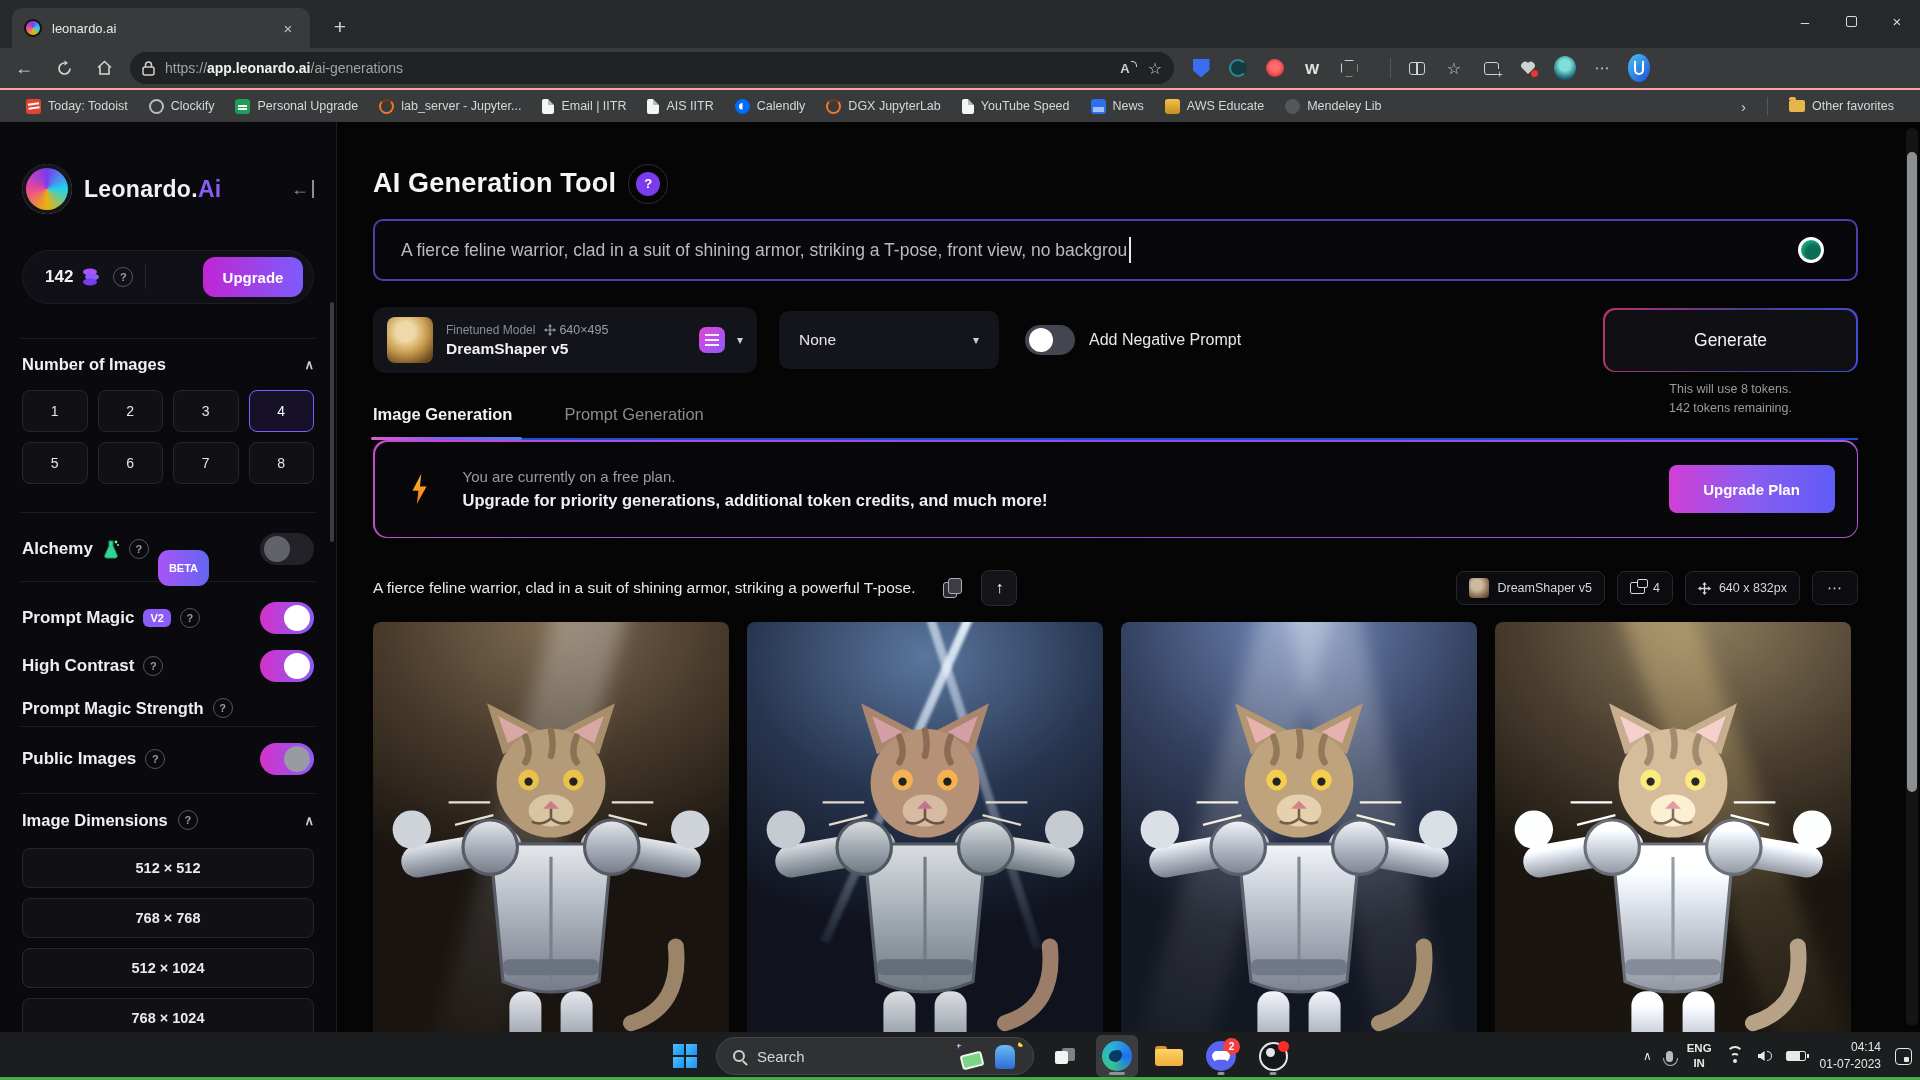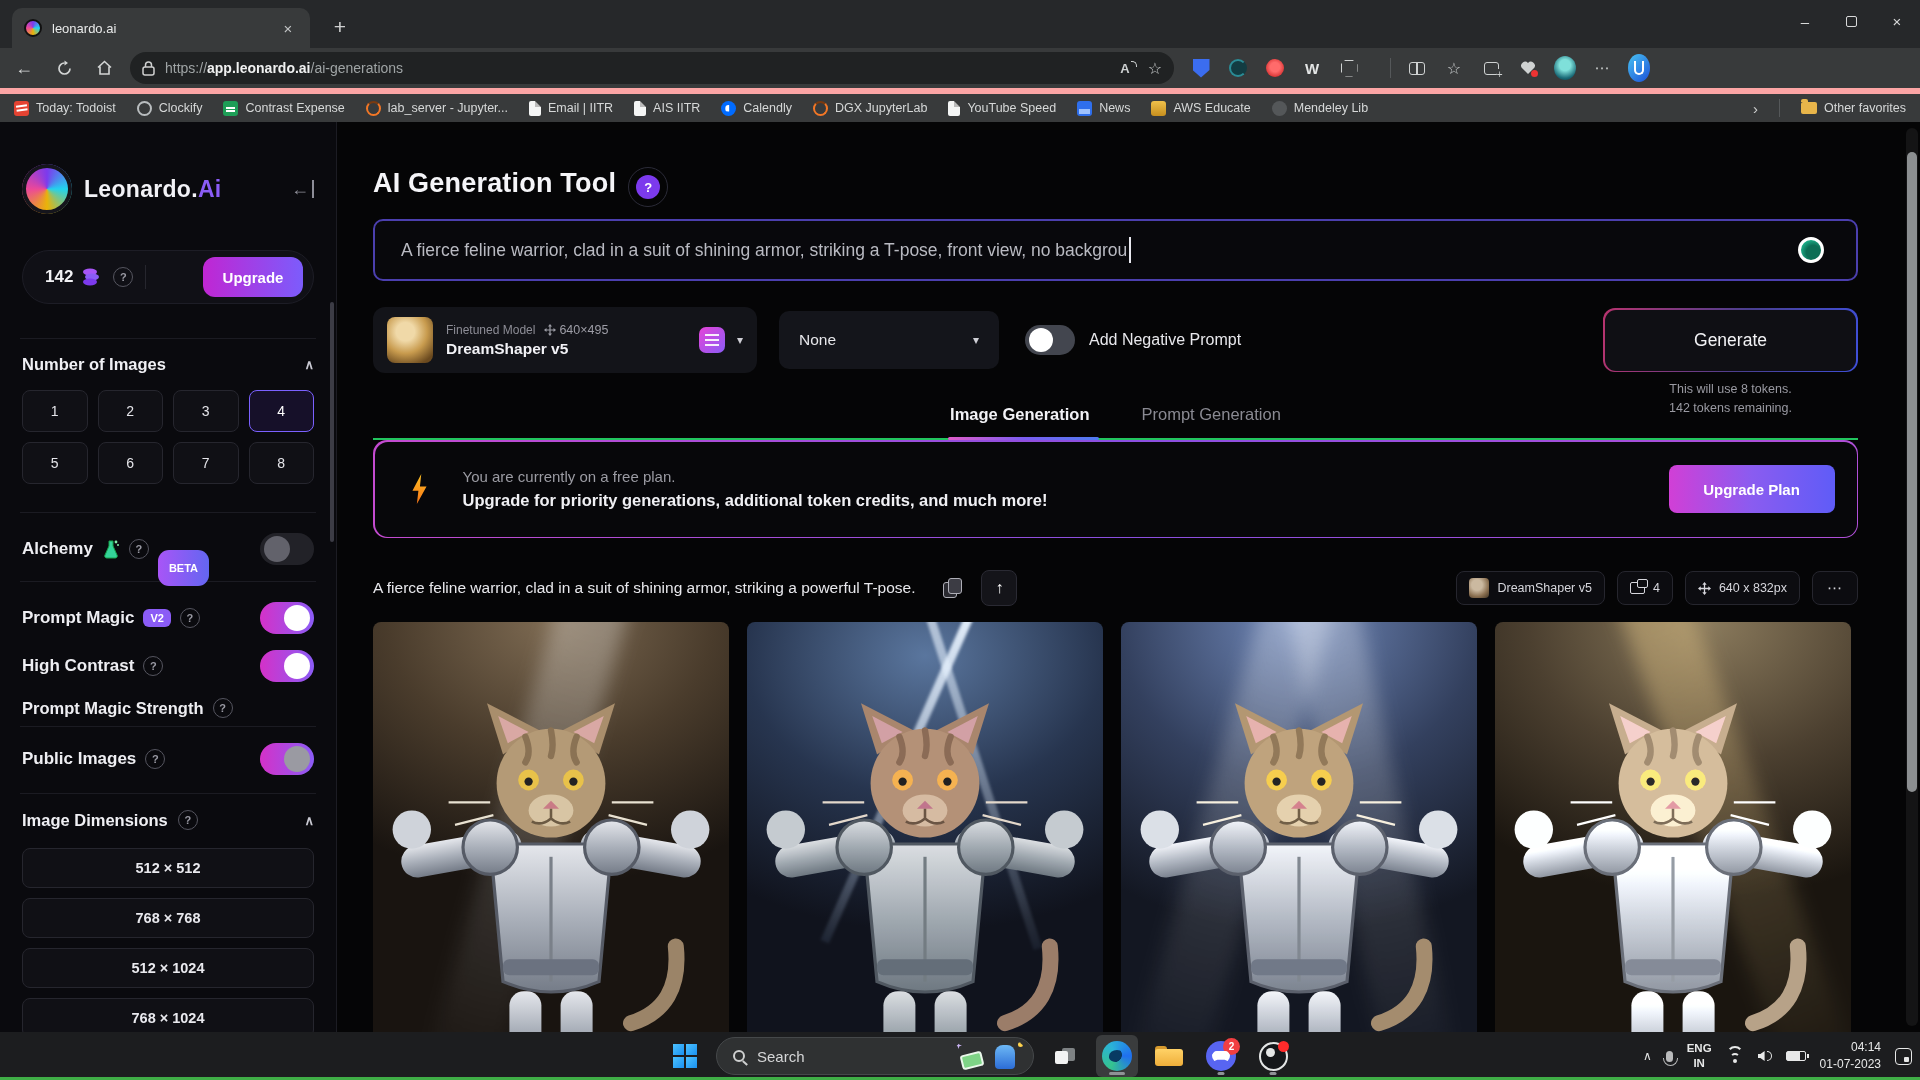--- a/index.html
+++ b/index.html
@@ -36,21 +36,21 @@
   .splitic::after { content:""; position:absolute; left:6px; top:-1px; width:1.6px; height:12px; background:#cfd2d2; }
   .collic { width:15px; height:13px; border:1.6px solid #cfd2d2; border-radius:3px; position:relative; }
   .collic::after { content:"+"; position:absolute; right:-5px; bottom:-6px; color:#cfd2d2; font-size:10px; background:#383a3b; }
   .heartic { position:relative; width:16px; height:14px; }
   .heartic::before { content:""; position:absolute; inset:0; background:#cfd2d2; clip-path:path("M8 13 L1.5 6.5 A4 4 0 0 1 8 2 A4 4 0 0 1 14.5 6.5 Z"); }
   .heartic::after { content:""; position:absolute; right:-2px; bottom:-2px; width:7px; height:7px; border-radius:50%; background:#e33; }
   .avatar24 { width:24px; height:24px; border-radius:50%; background:radial-gradient(circle at 50% 38%, #7fe0da 0 30%, #1b6b78 70%, #0c2f38); }
   .bing { width:28px; height:28px; border-radius:50%; background:linear-gradient(135deg,#49c3f2,#1b50d8); display:flex; align-items:center; justify-content:center; }
   .bing i { width:10px; height:14px; border:2.5px solid #fff; border-top:none; border-left-width:2.5px; border-radius:0 0 8px 8px; display:block; }
 
-  .bmbar { position:absolute; top:88px; left:0; right:0; height:34px; background:#383a3b; border-top:6px solid #fca5a5; display:flex; align-items:center; padding:0 14px; gap:21px; }
+  .bmbar { position:absolute; top:88px; left:0; right:0; height:34px; background:#383a3b; border-top:2px solid #fca5a5; display:flex; align-items:center; padding:0 26px; gap:21px; }
   .bm { display:flex; align-items:center; gap:7px; color:#d6d8d8; font-size:12.5px; white-space:nowrap; }
   .fv { width:15px; height:15px; flex:0 0 auto; border-radius:3px; }
   .fv-todoist { background:#e44332; position:relative; } .fv-todoist::after{content:"";position:absolute;left:2px;top:4px;width:11px;height:2px;background:#fff;box-shadow:0 4px 0 #fff;transform:rotate(-8deg);}
   .fv-clockify { border-radius:50%; border:2px solid #b9bdbf; background:transparent; }
   .fv-sheets { background:#1e9e57; position:relative; } .fv-sheets::after{content:"";position:absolute;left:3px;top:6px;width:9px;height:2px;background:#fff;box-shadow:0 3px 0 #fff;}
   .fv-jup { border-radius:50%; border:2.5px solid #f37726; border-top-color:#7a3a10; background:transparent; }
   .fv-page { background:#f4f5f5; border-radius:2px; position:relative; width:12px; height:15px; } .fv-page::after{content:"";position:absolute;right:0;top:0;border:3px solid #383a3b;border-left-color:#bbb;border-bottom-color:#bbb;}
   .fv-calendly { border-radius:50%; background:#006bff; position:relative; } .fv-calendly::after{content:"";position:absolute;left:4px;top:4px;width:7px;height:7px;border-radius:50%;background:#fff;clip-path:polygon(0 0,55% 0,55% 100%,0 100%);}
   .fv-news { background:#2f6fed; position:relative; } .fv-news::after{content:"";position:absolute;left:2px;bottom:2px;width:11px;height:5px;background:#9ec2ff;}
   .fv-aws { background:linear-gradient(#f0c14b,#c78f1e); border-radius:3px; }
@@ -97,21 +97,21 @@
   .sliderrow { margin-top:10px; display:flex; align-items:center; }
   .slider { flex:1; height:10px; border-radius:5px; background:#26262c; position:relative; margin-right:16px; }
   .sliderfill { position:absolute; left:0; top:0; bottom:0; width:40%; border-radius:5px; background:linear-gradient(90deg,#7c3aed,#9f7bff); }
   .sliderknob { position:absolute; left:calc(40% - 11px); top:-6px; width:22px; height:22px; border-radius:50%; background:#fff; }
   .valbox { width:50px; height:40px; border-radius:8px; background:#14151c; border:1px solid #23232b; color:#fff; font-size:15px; font-weight:bold; display:flex; align-items:center; justify-content:center; }
   .dimgrid { margin-top:18px; display:grid; grid-template-columns:1fr; gap:10px 4px; }
   .dimbtn { height:40px; border-radius:8px; background:#101015; border:1px solid #26262e; color:#e9e9ee; font-size:14.5px; font-weight:bold; display:flex; align-items:center; justify-content:center; }
   .sidescroll { position:absolute; right:2px; top:180px; width:4px; height:240px; border-radius:2px; background:#3c3c45; }
 
   .main { position:absolute; left:373px; top:0; width:1485px; }
-  .titlerow { margin-top:46px; display:flex; align-items:flex-end; }
+  .titlerow { margin-top:46px; display:flex; align-items:center; }
   .ptitle { color:#f5f5f8; font-size:27px; font-weight:bold; letter-spacing:.2px; }
   .q-badge { margin-left:20px; width:24px; height:24px; border-radius:50%; background:#7c3aed; color:#fff; font-size:13px; font-weight:bold; display:flex; align-items:center; justify-content:center; outline:1px solid #2b2b38; outline-offset:7px; }
   .promptbox { margin-top:20px; height:62px; border-radius:10px; border:2px solid #4b3fae; background:#08080c; display:flex; align-items:center; padding:0 56px 0 26px; position:relative; }
   .prompttext { color:#b9bac2; font-size:17.5px; white-space:nowrap; overflow:hidden; }
   .tcaret { width:2px; height:26px; background:#e8e8f0; margin-left:2px; }
   .greenic { position:absolute; right:32px; top:50%; transform:translateY(-50%); width:26px; height:26px; border-radius:50%; border:3px solid #fff; background:radial-gradient(circle at 62% 62%, #0c6e55 0 40%, #1aa883 70%); }
 
   .controlsrow { margin-top:26px; display:flex; align-items:center; height:66px; }
   .modelcard { width:384px; height:66px; border-radius:12px; background:#131419; display:flex; align-items:center; padding:0 14px; }
   .modelthumb { width:46px; height:46px; border-radius:8px; background:radial-gradient(circle at 40% 32%, #f0d9a8 0 22%, #c89b4e 52%, #6b4a1f 85%); }
@@ -127,21 +127,21 @@
   .nonetext { color:#e6e6ea; font-size:15.5px; }
   .noneselect .caret { margin-left:auto; }
   .negwrap { margin-left:26px; display:flex; align-items:center; gap:14px; }
   .negwrap .toggle { margin-left:0; width:50px; height:30px; } .negwrap .knob { width:24px; height:24px; }
   .neglabel { color:#e8e8ec; font-size:16px; }
   .gencol { margin-left:auto; position:relative; width:255px; }
   .genborder { padding:1.6px; border-radius:12px; background:linear-gradient(100deg,#b8336e,#4a3f8f 55%,#3f4fd8); }
   .genbtn { height:61px; border-radius:11px; background:#0f0f14; color:#f2f2f5; font-size:17.5px; display:flex; align-items:center; justify-content:center; }
   .gennotes { position:absolute; top:72px; left:0; right:0; text-align:center; color:#9a9aa2; font-size:12.5px; line-height:1.55; }
 
-  .tabsrow { margin-top:32px; display:flex; gap:52px; border-bottom:2px solid #22c55e;justify-content:center; }
+  .tabsrow { margin-top:32px; display:flex; gap:52px; border-bottom:2px solid #1d4ed8; }
   .ptab { position:relative; padding-bottom:14px; font-size:16.5px; }
   .ptab1 { color:#f2f2f6; font-weight:bold; } .ptab2 { color:#8a8a92; }
   .tabline { position:absolute; left:-2px; right:-10px; bottom:-2px; height:3px; border-radius:2px; background:linear-gradient(90deg,#e05cc8,#7b5cf0,#4f7cf0); }
 
   .bannerborder { padding:1.5px; border-radius:14px; background:linear-gradient(90deg,#c44bd0,#8a4fe0,#b04fd8); }
   .banner { height:95px; border-radius:13px; background:#07070a; display:flex; align-items:center; padding:0 22px 0 34px; }
   .bolt { width:22px; height:30px; background:linear-gradient(#fbbf24,#f97316); clip-path:polygon(58% 0,18% 56%,45% 56%,38% 100%,82% 42%,52% 42%); }
   .bannertext { margin-left:32px; }
   .bline1 { color:#9b9ba3; font-size:15px; }
   .bline2 { margin-top:6px; color:#f0f0f4; font-size:16.5px; font-weight:bold; }
@@ -349,21 +349,21 @@
   <span class="bm">
       <span class="fv fv-todoist"></span>
       <span>Today: Todoist</span>
     </span>
   <span class="bm">
       <span class="fv fv-clockify"></span>
       <span>Clockify</span>
     </span>
   <span class="bm">
       <span class="fv fv-sheets"></span>
-      <span>Contrast Expense</span>
+      <span>Personal Upgrade</span>
     </span>
   <span class="bm">
       <span class="fv fv-jup"></span>
       <span>lab_server - Jupyter...</span>
     </span>
   <span class="bm">
       <span class="fv fv-page"></span>
       <span>Email | IITR</span>
     </span>
   <span class="bm">

